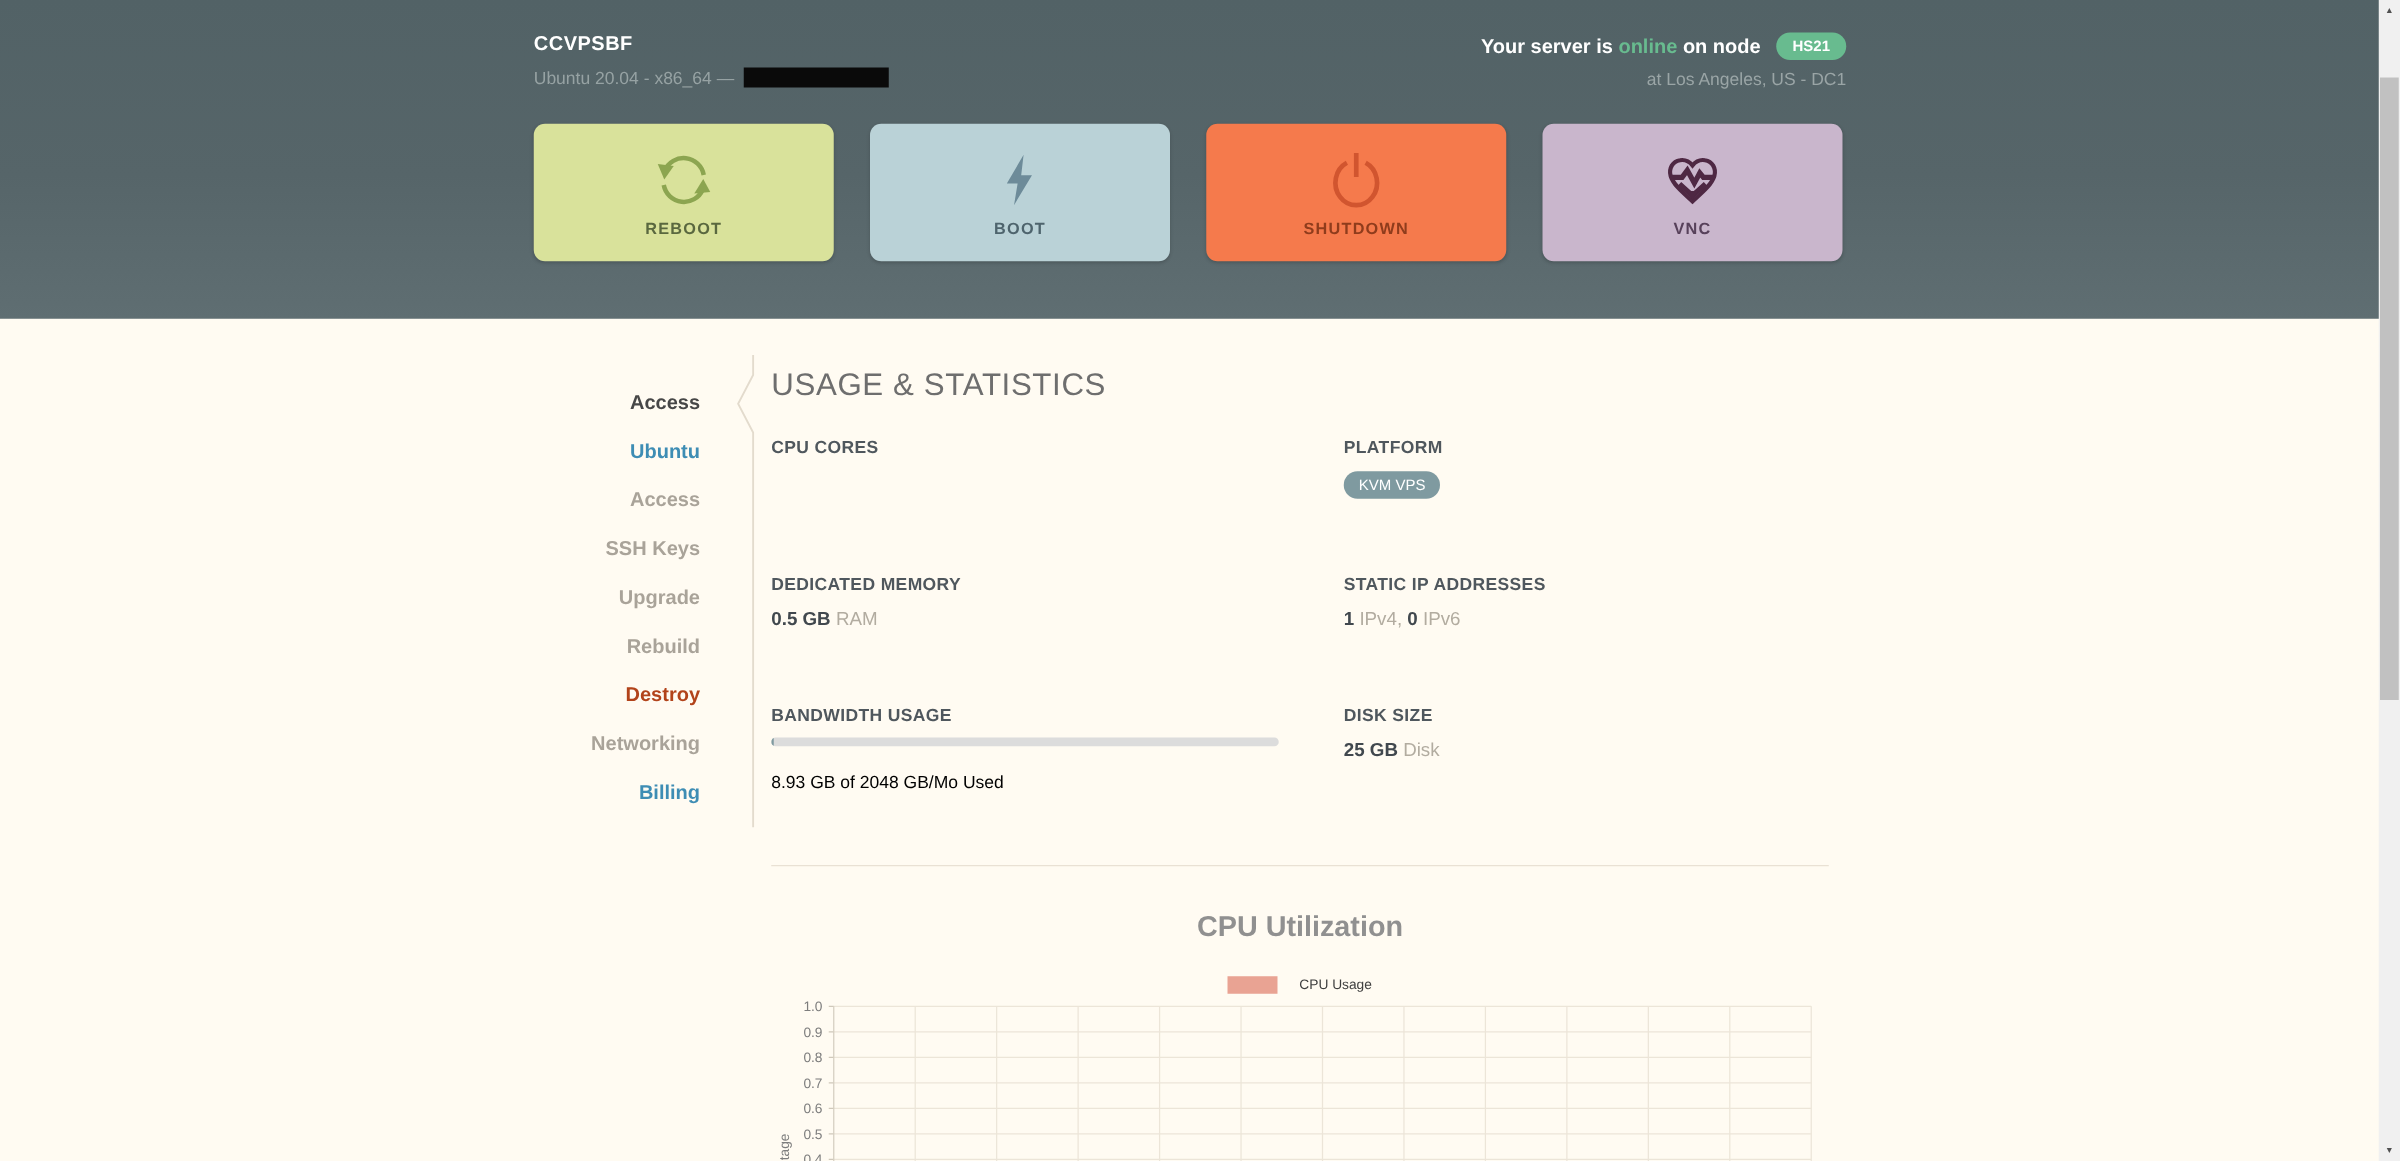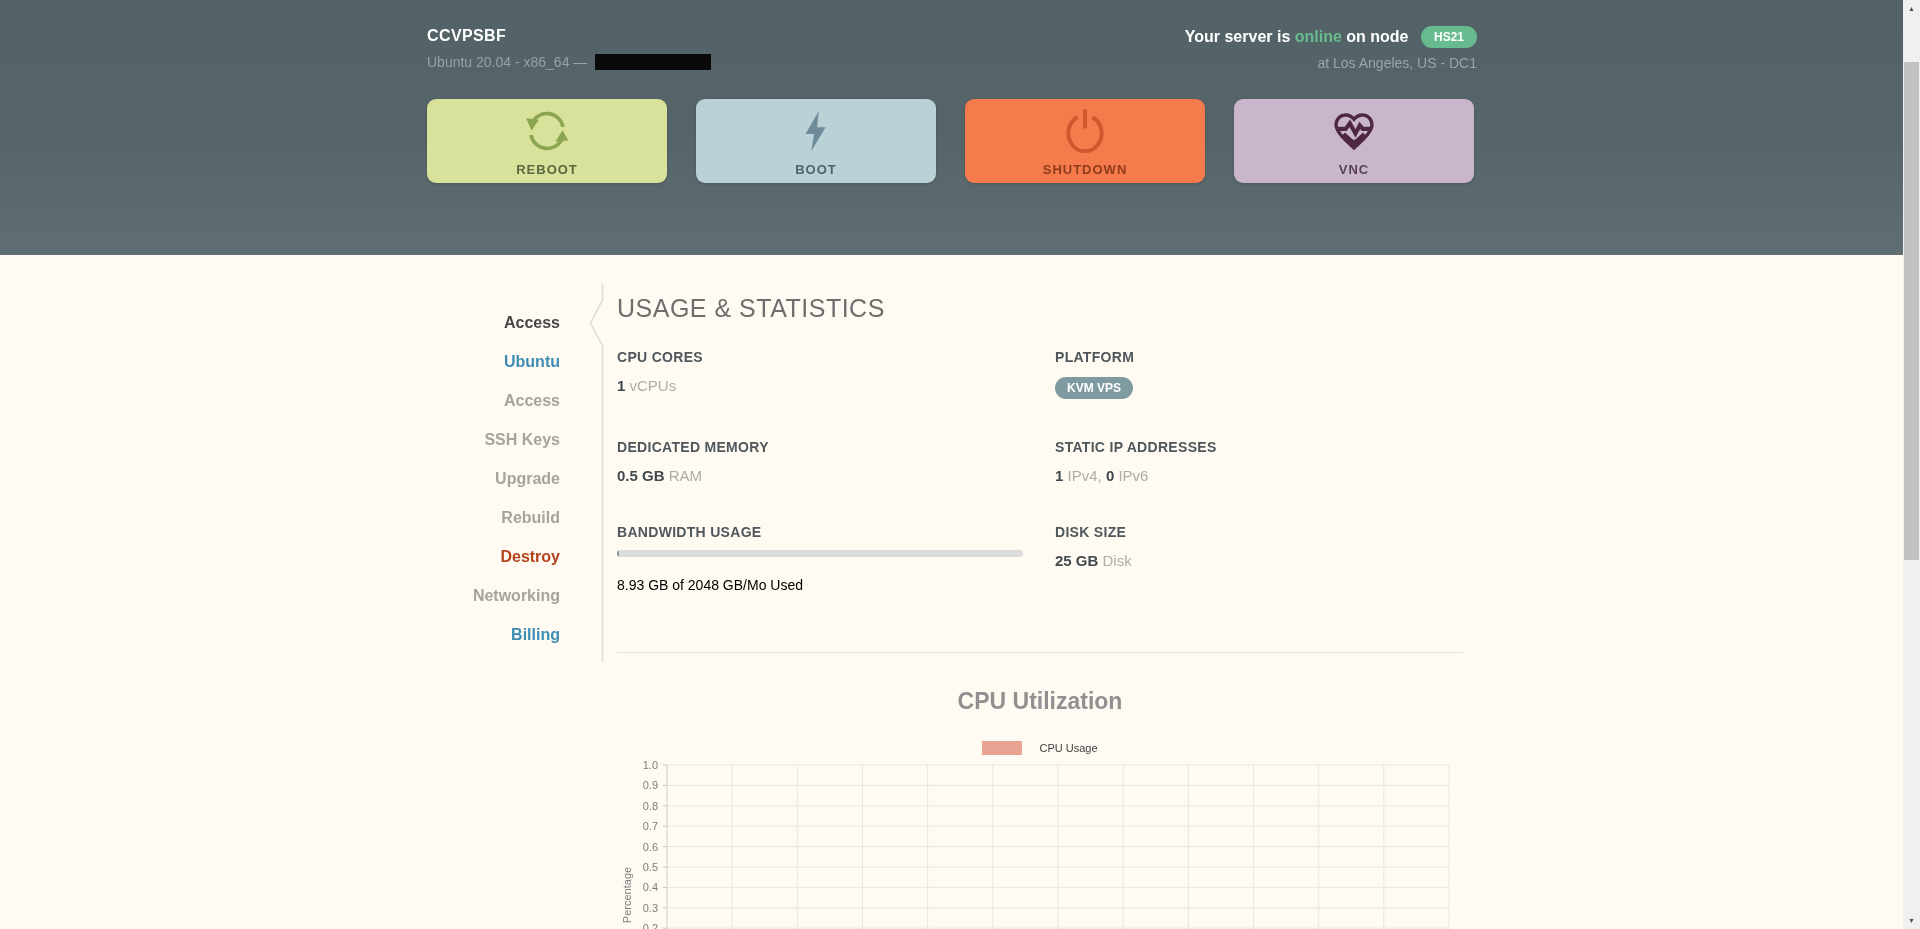--- a/index.html
+++ b/index.html
@@ -12,46 +12,46 @@
   .header-top { display:flex; justify-content:space-between; align-items:center; }
   .server-name { color:#ffffff; font-size:16px; font-weight:bold; letter-spacing:.4px; }
   .server-meta { margin-top:9px; color:#96a2a3; font-size:14px; display:flex; align-items:center; }
   .redacted { display:inline-block; width:116px; height:16px; background:#0a0a0a; margin-left:8px; }
   .status-line { text-align:right; color:#ffffff; font-size:16px; font-weight:bold; }
   .status-online { color:#68bb8f; }
   .node-badge { display:inline-block; background:#68bb8f; color:#fff; font-size:12px; font-weight:bold; padding:4px 13px; border-radius:12px; margin-left:8px; vertical-align:1px; }
   .location-line { margin-top:7px; text-align:right; color:#9aa5a6; font-size:14px; font-weight:normal; }
 
   .actions { position:absolute; top:99px; left:0; display:flex; gap:29px; }
-  .action-btn { width:240px; height:84px; border-radius:9px; display:flex; flex-direction:column; align-items:center; justify-content:center; cursor:pointer; box-shadow:0 1px 3px rgba(0,0,0,.18); border:none; }
+  .action-btn { width:240px; height:110px; border-radius:9px; display:flex; flex-direction:column; align-items:center; justify-content:center; cursor:pointer; box-shadow:0 1px 3px rgba(0,0,0,.18); border:none; }
   .action-btn .icon { height:52px; display:flex; align-items:center; }
   .action-btn .lbl { margin-top:5px; font-size:13px; font-weight:bold; letter-spacing:1px; }
   .btn-reboot { background:#d9e29b; }   .btn-reboot .lbl { color:#5a683f; }
   .btn-boot { background:#bad2d7; }     .btn-boot .lbl { color:#4e646d; }
   .btn-shutdown { background:#f57a4c;justify-content:center; } .btn-shutdown .lbl { color:#8f3c1c; }
   .btn-vnc { background:#c9b6cc; }      .btn-vnc .lbl { color:#57415a; }
 
   
   .main-inner { width:1050px; margin-left:427px; padding-top:41px; display:flex; }
   .sidebar { width:163px; padding-right:30px; position:relative; flex-shrink:0; }
   .side-list { margin-top:7px; list-style:none; text-align:right; }
   .side-item { height:39px; line-height:39px; font-size:16px; font-weight:bold; color:#a9a399; cursor:pointer; }
   .side-item.active { color:#474747; }
   .side-item.link { color:#3e8db4; }
   .side-item.danger { color:#b2431a; }
   .divider-svg { position:absolute; top:-12px; right:-14px; width:15px; height:378px; }
 
   .content { margin-left:27px; width:846px; }
   .section-title { font-size:25px; line-height:24px; font-weight:normal; color:#6e6e6e; letter-spacing:.5px; margin-bottom:29px; }
-  .stats-grid { display:grid; grid-template-columns:438px 1fr; }
+  .stats-grid { display:grid; grid-template-columns:438px 1fr;gap:20px; }
   .stat-cell { margin-bottom:40px; }
   .stat-label { font-size:14px; font-weight:bold; color:#4f575d; letter-spacing:.3px; margin-bottom:12px; }
   .stat-value { font-size:15px; color:#41484e; font-weight:bold; }
   .stat-value .unit { color:#b2aca0; font-weight:normal; }
-  .platform-badge { display:inline-block; background:#7f9aa0; color:#fff; font-size:12px; font-weight:bold; padding:4px 12px; border-radius:12px; }
+  .platform-badge { display:inline-block; background:#7f9aa0; color:#fff; font-size:12px; font-weight:normal; padding:4px 12px; border-radius:12px; }
   .bw-bar { width:406px; height:7px; background:#dcdcdc; border-radius:4px; margin-top:-2px; overflow:hidden; }
   .bw-fill { height:100%; background:#7f9aa0; border-radius:4px; }
   .bw-caption { margin-top:20px; font-size:14px; color:#000000; }
   .content hr { border:none; border-top:1px solid #e9e1d4; margin-top:19px; }
 
   .chart-title { margin-top:35px; text-align:center; font-size:23px; font-weight:bold; color:#909090; }
   .chart-legend { margin-top:26px; display:flex; justify-content:center; align-items:center; gap:17px; }
   .legend-swatch { width:40px; height:14px; background:#e9a393; }
   .legend-label { font-size:11px; color:#3f3f3f; }
   #chart-svg { display:block; margin-top:1px; }
@@ -150,21 +150,20 @@
       <li class="side-item link">Billing</li>
     </ul>
   </div>
 
   <div class="content">
     <h1 class="section-title">USAGE &amp; STATISTICS</h1>
 
     <div class="stats-grid">
       <div class="stat-cell">
         <div class="stat-label">CPU CORES</div>
-        <div class="stat-value"><span>1</span> <span class="unit">vCPUs</span></div>
       </div>
       <div class="stat-cell">
         <div class="stat-label">PLATFORM</div>
         <div><span class="platform-badge">KVM VPS</span></div>
       </div>
 
       <div class="stat-cell">
         <div class="stat-label">DEDICATED MEMORY</div>
         <div class="stat-value"><span>0.5 GB</span> <span class="unit">RAM</span></div>
       </div>

